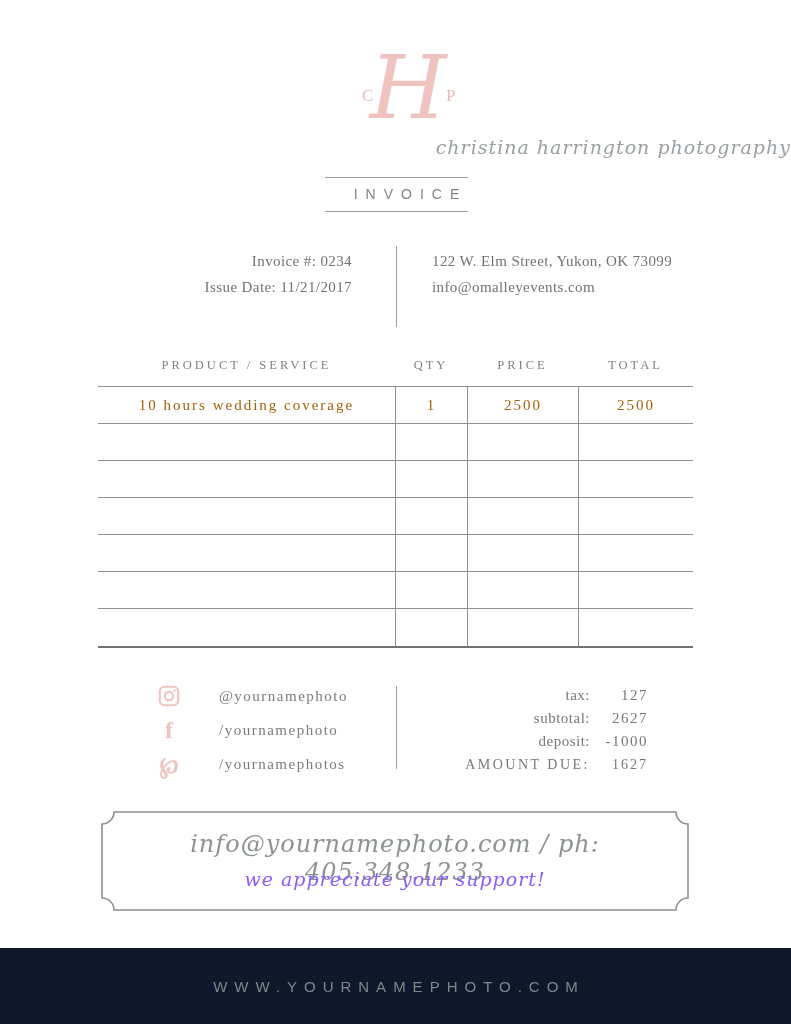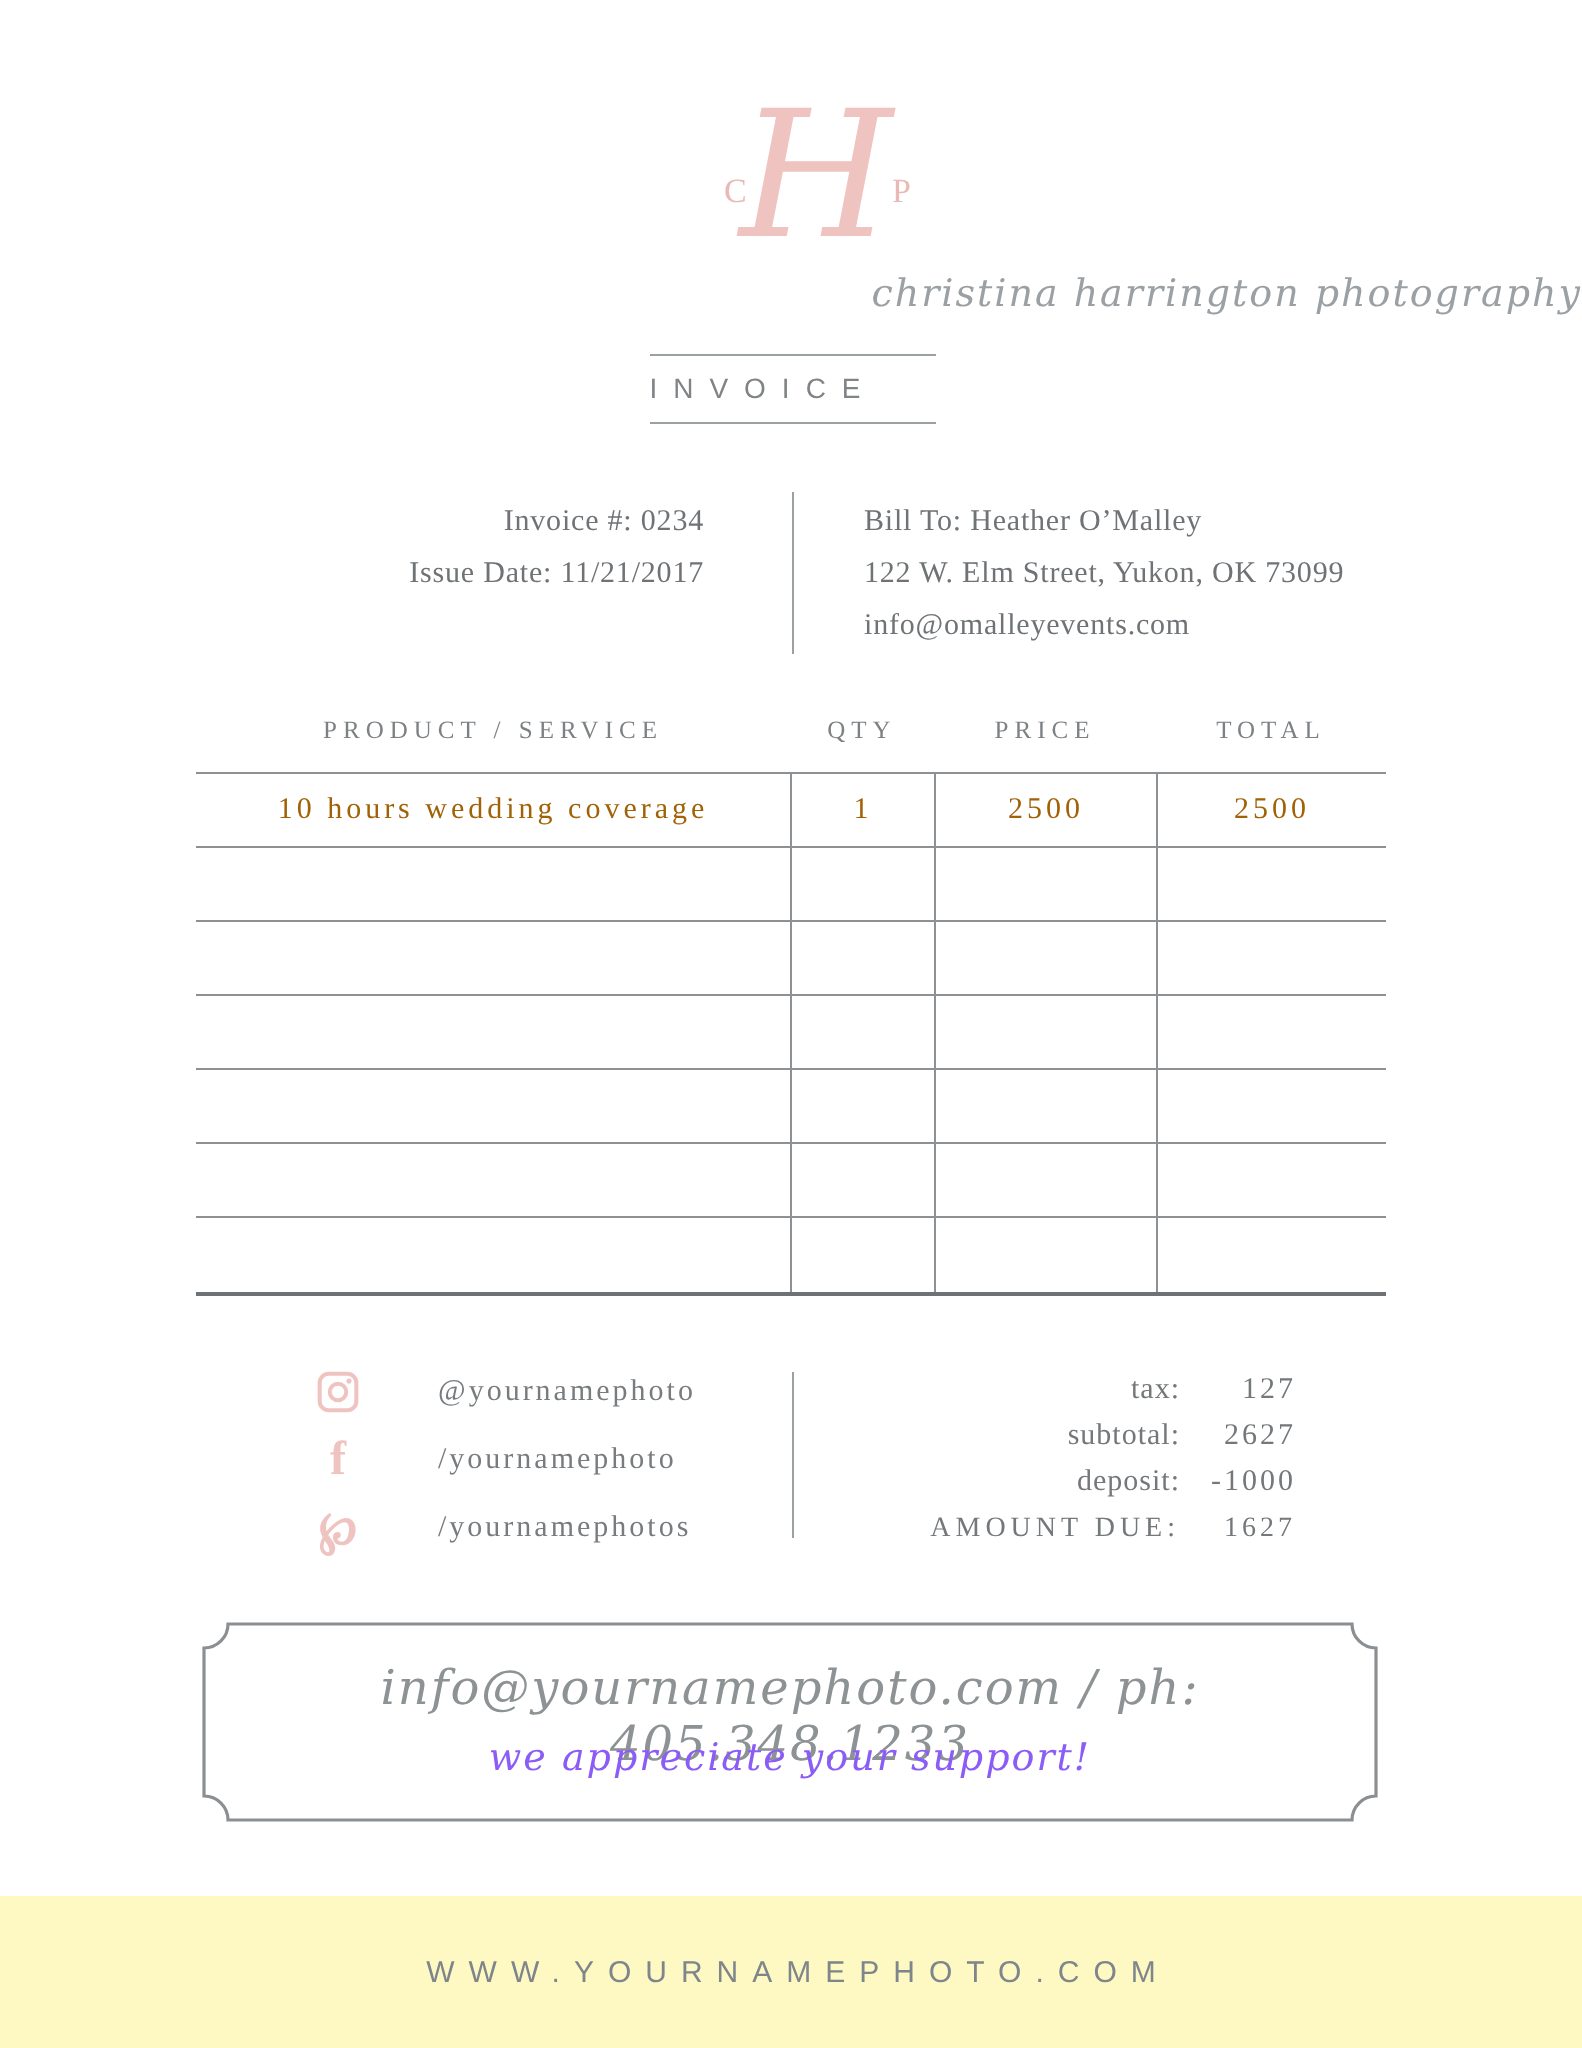--- a/index.html
+++ b/index.html
@@ -27,21 +27,21 @@
     position:absolute; top:136px; left:0; width:100%; text-align:right;
     font-family:"DejaVu Serif", serif; font-style:italic;
     font-size:19px; letter-spacing:1px; color:#9aa0a3;
   }
   .rule {
     position:absolute; left:325px; width:143px; height:1px; background:#9ba0a2;
   }
   .rule-top { top:177px; }
   .rule-bottom { top:211px; }
   .invoice-title {
-    position:absolute; top:186px; left:306px; width:143px; text-align:center;
+    position:absolute; top:186px; left:335px; width:143px; text-align:center;
     font-family:"Liberation Sans", sans-serif; font-size:14px;
     letter-spacing:8px; text-indent:8px; color:#808486;
   }
   
   .meta-left {
     position:absolute; top:248px; right:439px; text-align:right;
     font-size:15px; line-height:26px; letter-spacing:0.4px; color:#6f7376;
     white-space:nowrap;
   }
   .meta-divider {
@@ -104,21 +104,21 @@
     font-size:24px; letter-spacing:1px; color:#8d9295;
   }
   .fb-line2 {
     position:absolute; top:58px; left:0; width:100%; text-align:center;
     font-family:"DejaVu Serif", serif; font-style:italic;
     font-size:19px; letter-spacing:1px; color:#8b5cf6;
   }
   
   .site-band {
     position:absolute; left:0; top:948px; width:791px; height:76px;
-    background:#fef9c3; display:flex; align-items:center; justify-content:center;
+    background:#0f172a; display:flex; align-items:center; justify-content:center;
   }
   .site-url {
     font-family:"Liberation Sans", sans-serif; font-size:15px;
     letter-spacing:7px; text-indent:7px; color:#7e868b;
   }
 </style>
 </head>
 <body>
 
 <div class="page">
@@ -132,21 +132,20 @@
   <div class="rule rule-top"></div>
   <div class="invoice-title">INVOICE</div>
   <div class="rule rule-bottom"></div>
 
   <div class="meta-left">
     <div>Invoice #: 0234</div>
     <div>Issue Date: 11/21/2017</div>
   </div>
   <div class="meta-divider"></div>
   <div class="meta-right">
-    <div>Bill To: Heather O’Malley</div>
     <div>122 W. Elm Street, Yukon, OK 73099</div>
     <div>info@omalleyevents.com</div>
   </div>
 
   <div class="thead">
     <span>PRODUCT / SERVICE</span>
     <span>QTY</span>
     <span>PRICE</span>
     <span>TOTAL</span>
   </div>

